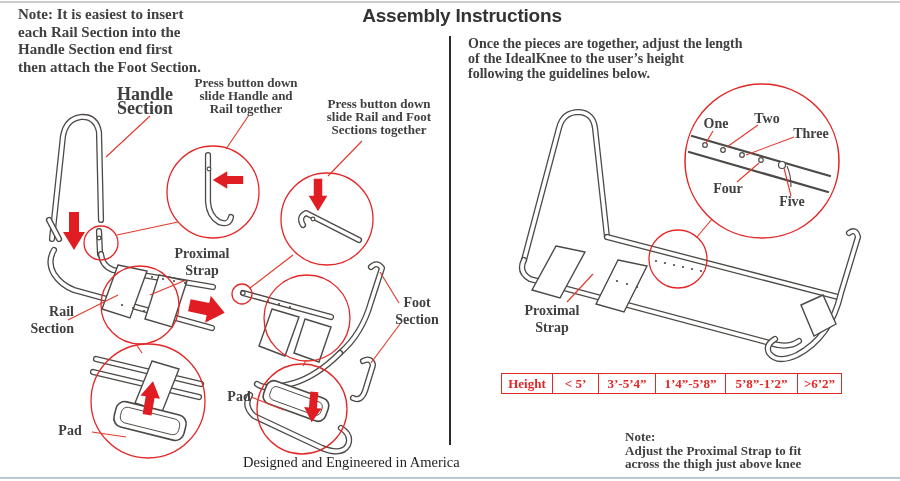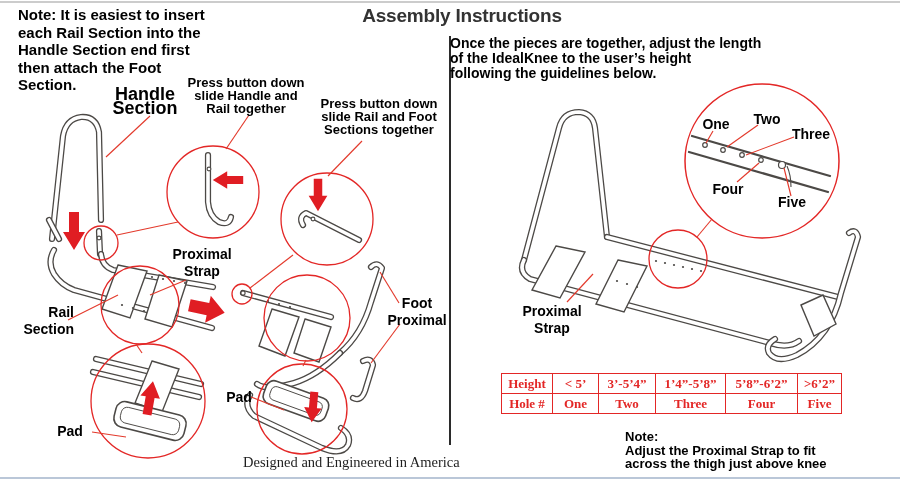--- a/index.html
+++ b/index.html
@@ -4,25 +4,25 @@
 <style>
   html,body { margin:0; padding:0; background:#fff; }
   .page { position:relative; width:900px; height:481px; background:#ffffff; overflow:hidden;
           font-family:"Liberation Serif",serif; }
   .top-rule { position:absolute; left:0; top:1px; width:900px; height:2px; background:#cccccc; }
   .bottom-rule { position:absolute; left:0; top:477px; width:900px; height:2px; background:#bac7d8; }
   .divider { position:absolute; left:449px; top:36px; width:2px; height:409px; background:#2b2b2b; }
   .title { position:absolute; left:0; top:5px; width:900px; text-align:center;
            font-family:"Liberation Sans",sans-serif; font-size:19px; font-weight:600;
            color:#333333; letter-spacing:-0.2px;margin-left:12px; }
-  .lbl { position:absolute; font-family:Liberation Sans, sans-serif; font-weight:bold;
-         color:#000000; white-space:pre-line; }
+  .lbl { position:absolute; font-family:Liberation Serif, serif; font-weight:bold;
+         color:#404040; white-space:pre-line; }
   .ctr { text-align:center; }
   .note-left   { left:18px;  top:6px;   width:190px; font-size:15px; line-height:17.5px; text-align:left; }
-  .note-right  { left:450px; top:36px;  width:390px; font-size:14px; line-height:15px; text-align:left; }
+  .note-right  { left:468px; top:36px;  width:390px; font-size:14px; line-height:15px; text-align:left; }
   .handle-sec  { left:105px; top:87px;  width:80px;  font-size:18px; line-height:14px; }
   .press1      { left:186px; top:77px;  width:120px; font-size:13px; line-height:12.8px; }
   .press2      { left:319px; top:98px;  width:120px; font-size:13px; line-height:12.8px; }
   .prox-left   { left:167px; top:246px; width:70px;  font-size:14px; line-height:16.5px; }
   .rail-sec    { left:8px;   top:304px; width:66px;  font-size:14px; line-height:16.5px;text-align:right; }
   .foot-sec    { left:385px; top:295px; width:64px;  font-size:14px; line-height:16.5px; }
   .pad-right   { left:224px; top:389px; width:30px;  font-size:14px; }
   .pad-left    { left:50px;  top:423px; width:40px;  font-size:14px; }
   .prox-right  { left:517px; top:303px; width:70px;  font-size:14px; line-height:16.5px; }
   .hole-lbl    { font-size:14px; transform:translate(-50%,-50%); white-space:nowrap; }
@@ -249,21 +249,21 @@
 slide Handle and
 Rail together</div>
   <div class="lbl press2 ctr">Press button down
 slide Rail and Foot
 Sections together</div>
   <div class="lbl prox-left ctr">Proximal
 Strap</div>
   <div class="lbl rail-sec ctr">Rail
 Section</div>
   <div class="lbl foot-sec ctr">Foot
-Proximal</div>
+Section</div>
   <div class="lbl pad-right ctr">Pad</div>
   <div class="lbl pad-left ctr">Pad</div>
   <div class="lbl prox-right ctr">Proximal
 Strap</div>
 
   <div class="lbl hole-lbl" style="left:716px; top:124px;">One</div>
   <div class="lbl hole-lbl" style="left:767px; top:119px;">Two</div>
   <div class="lbl hole-lbl" style="left:811px; top:134px;">Three</div>
   <div class="lbl hole-lbl" style="left:728px; top:189px;">Four</div>
   <div class="lbl hole-lbl" style="left:792px; top:202px;">Five</div>
@@ -276,30 +276,22 @@
       <col style="width:70px">
         <col style="width:72px">
         <col style="width:44px">
     </colgroup>
     <tbody>
         <tr>
       <td>Height</td>
       <td>&lt; 5’</td>
       <td>3’-5’4”</td>
       <td>1’4”-5’8”</td>
-      <td>5’8”-6’2”</td>
+      <td>5’8”-1’2”</td>
       <td>&gt;6’2”</td>
-    </tr>
-    <tr>
-      <td>Hole #</td>
-      <td>One</td>
-      <td>Two</td>
-      <td>Three</td>
-      <td>Four</td>
-      <td>Five</td>
     </tr>
   </tbody>
     </table>
 
   <div class="lbl adjust-note">Note:
 Adjust the Proximal Strap to fit
 across the thigh just above knee</div>
   <div class="footer-made">Designed and Engineered in America</div>
 </div>
 

